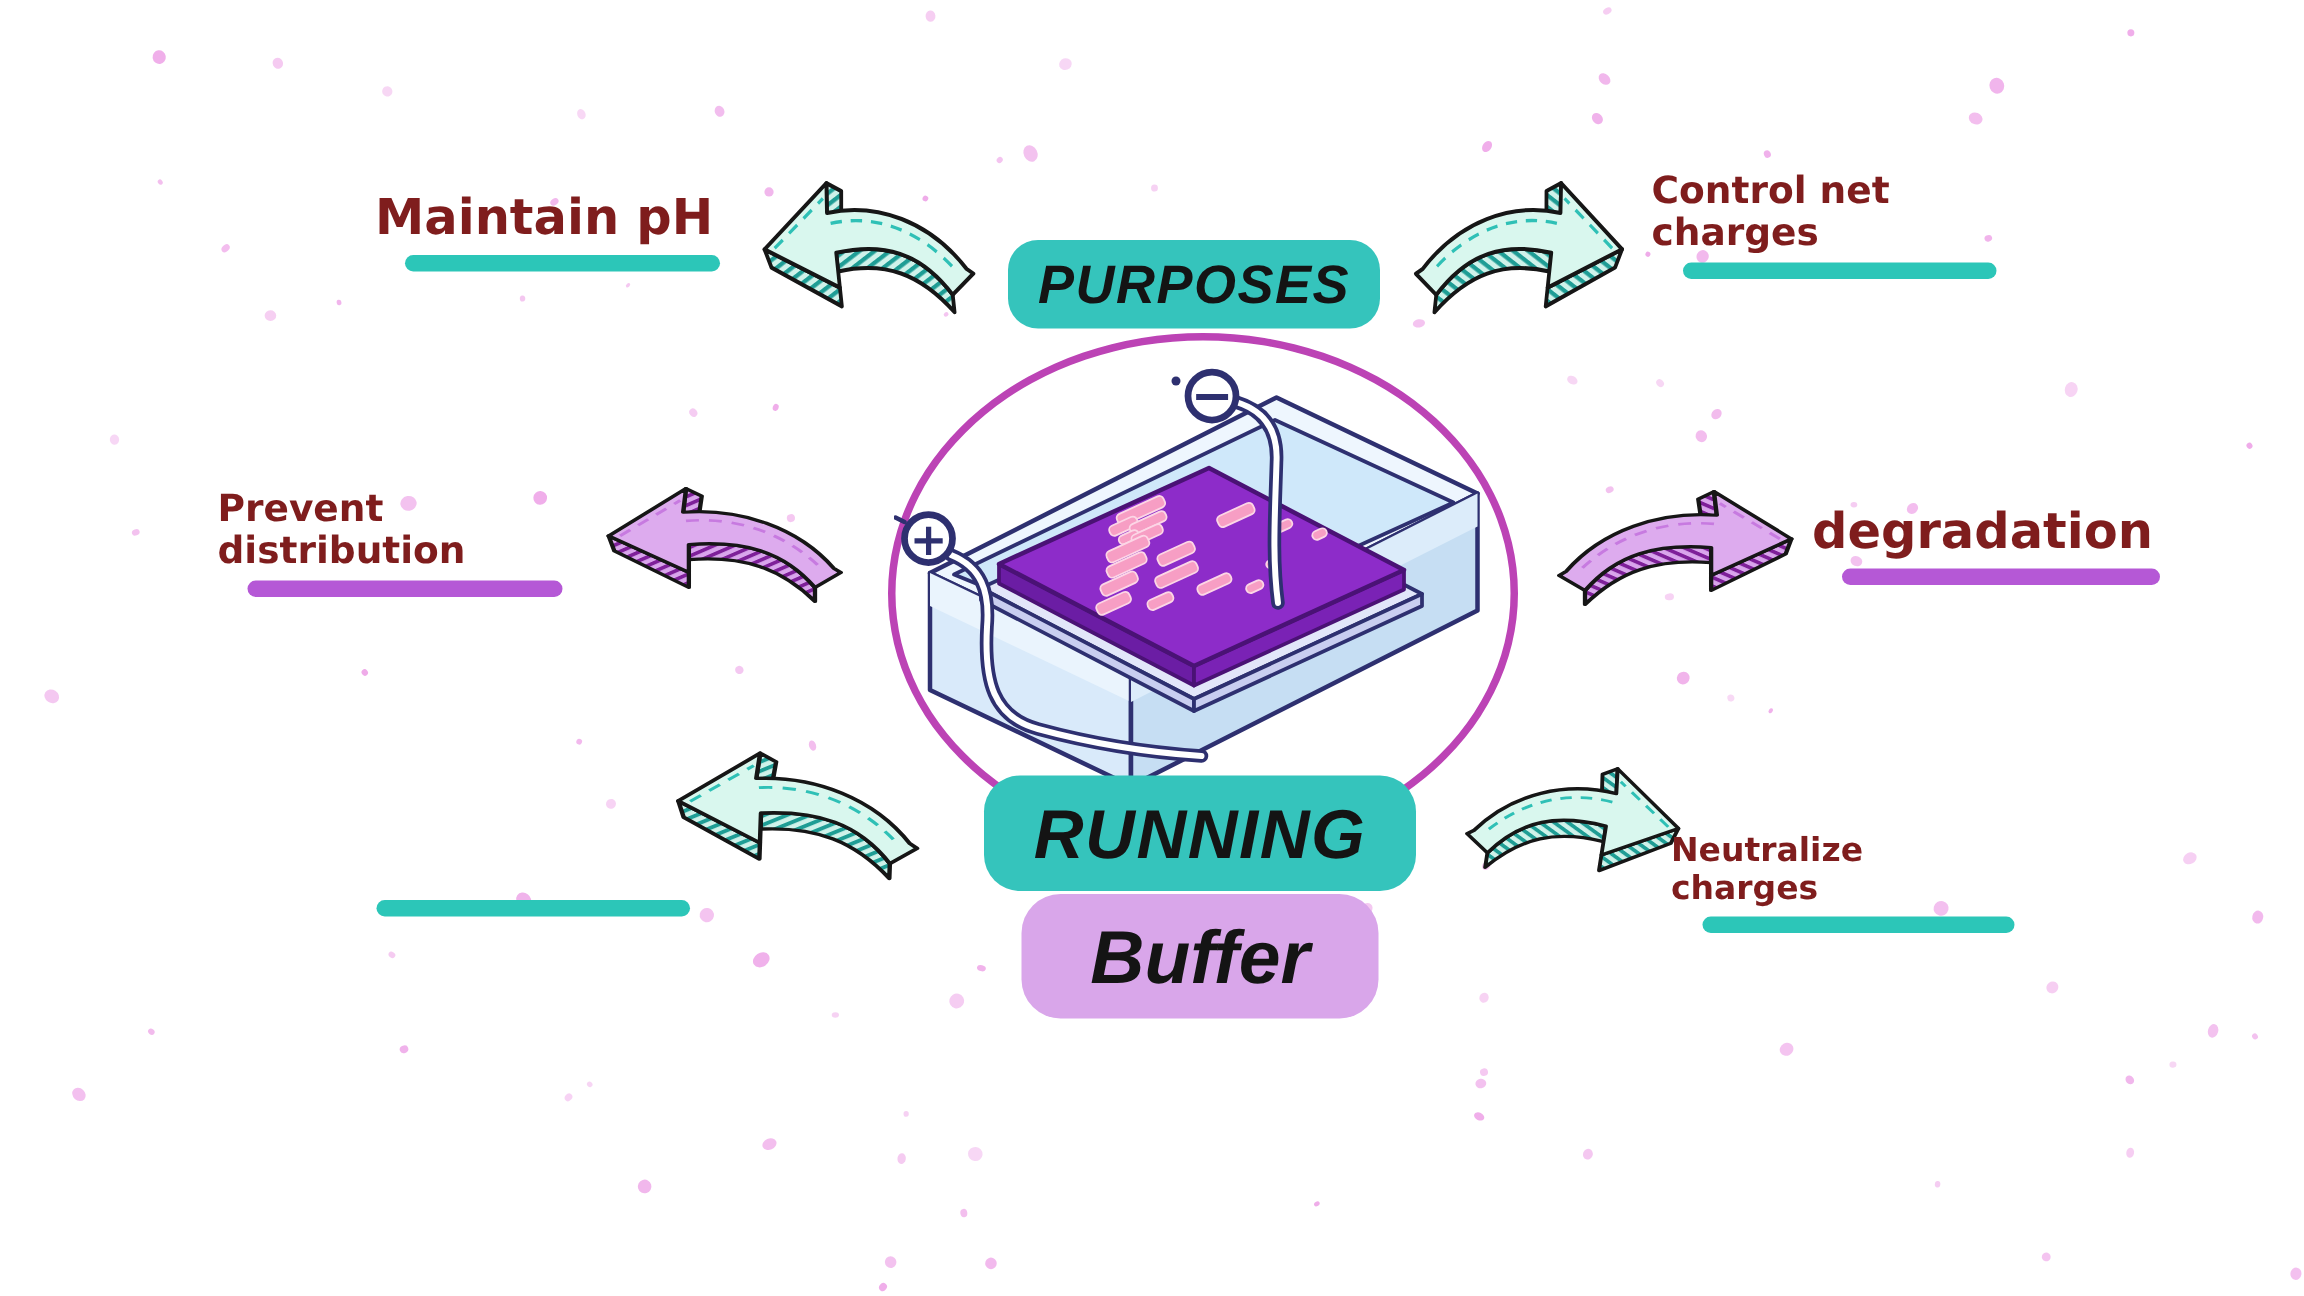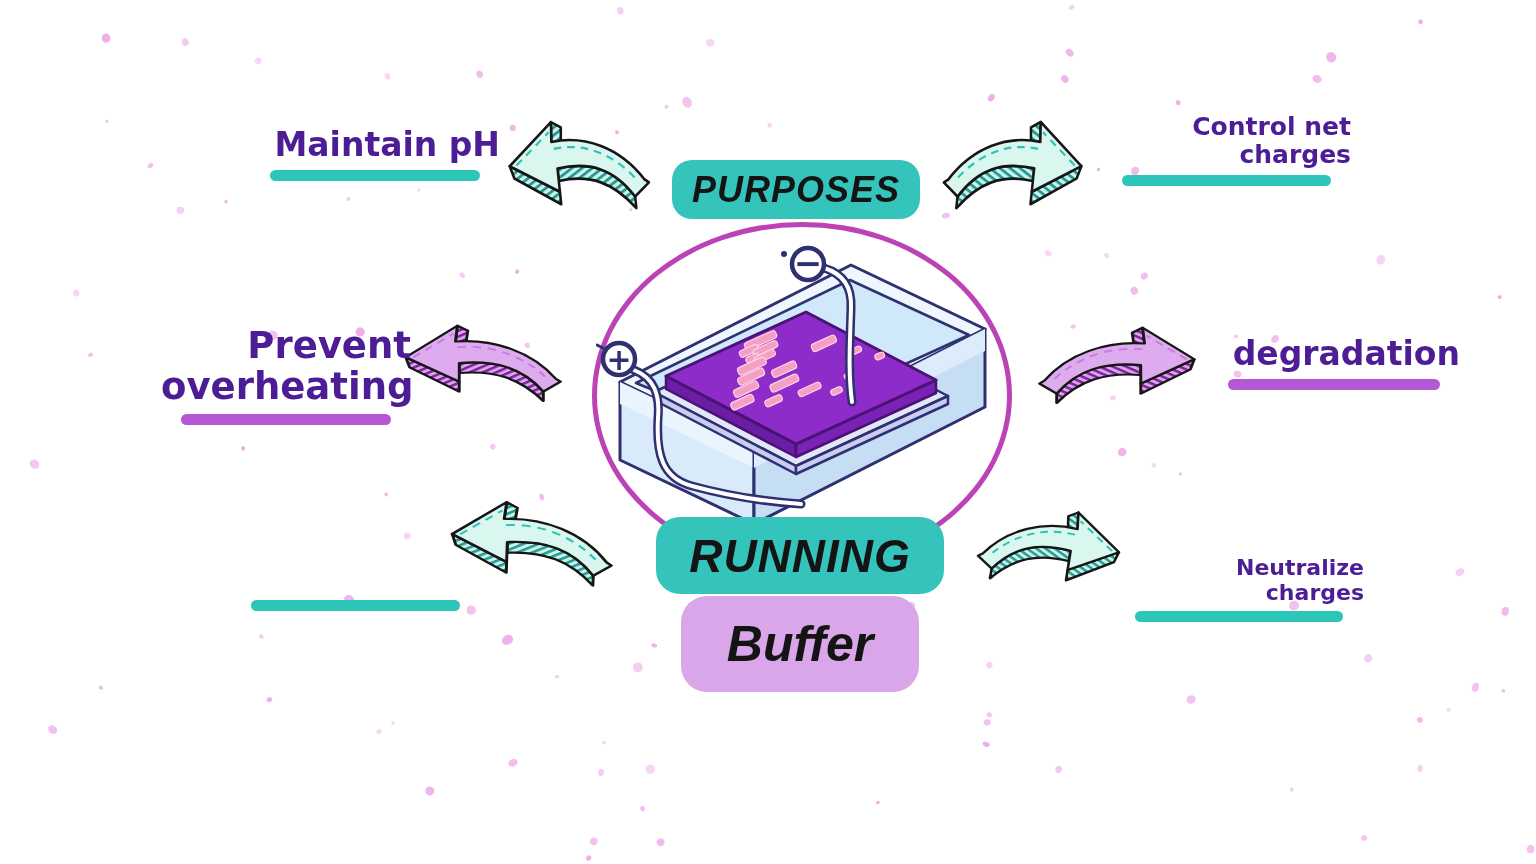--- a/index.html
+++ b/index.html
@@ -6,26 +6,26 @@
   .canvas{position:relative;width:1536px;height:864px;background:#ffffff;overflow:hidden;
           font-family:"DejaVu Sans",sans-serif;}
   .dots-layer{position:absolute;left:0;top:0;width:1536px;height:864px;z-index:1;}
   .center-circle{position:absolute;left:592px;top:222px;width:410px;height:337px;
                  border:5px solid #bc43b5;border-radius:50%;background:#ffffff;z-index:2;}
   .tank{position:absolute;left:596px;top:232px;width:400px;height:292px;z-index:3;}
   .badge{position:absolute;display:flex;align-items:center;justify-content:center;z-index:6;
          color:#141414;font-family:"Liberation Sans",sans-serif;font-weight:bold;font-style:italic;}
   #badge-purposes{left:672px;top:160px;width:248px;height:59px;border-radius:20px;font-size:36px;letter-spacing:1px;}
   #badge-running{left:656px;top:517px;width:288px;height:77px;border-radius:24px;font-size:46px;letter-spacing:1px;}
-  #badge-buffer{left:681px;top:596px;width:238px;height:96px;border-radius:26px;font-size:50px;}
-  .label{position:absolute;z-index:5;color:#4c1d95;font-weight:bold;text-align:right;line-height:1.12;}
+  #badge-buffer{left:681px;top:596px;width:238px;height:83px;border-radius:26px;font-size:50px;}
+  .label{position:absolute;z-index:5;color:#7f1d1d;font-weight:bold;text-align:left;line-height:1.12;}
   .underline{height:11px;border-radius:7px;margin:6px auto 0;}
   #label-maintain-ph{left:250px;top:127px;width:250px;font-size:33px;}
   #label-control-net-charges{left:1101px;top:113px;width:250px;font-size:25px;}
-  #label-prevent-overheating{left:161px;top:325px;width:250px;font-size:37px;}
+  #label-prevent-overheating{left:145px;top:325px;width:250px;font-size:25px;}
   #label-even-current-distribution{left:1208px;top:336px;width:252px;font-size:33px;}
   #label-prevent-nucleic{left:205px;top:594px;width:300px;font-size:31px;}
   #label-neutralize-charges{left:1114px;top:556px;width:250px;font-size:22px;}
   .arrow{position:absolute;z-index:4;}
   .arrow svg{width:100%;height:100%;display:block;}
   #arrow-top-left{left:505px;top:112px;width:152px;height:108px;transform:rotate(-6deg);}
   #arrow-top-right{left:936px;top:112px;width:150px;height:108px;transform:rotate(6deg);}
   #arrow-mid-left{left:400px;top:320px;width:172px;height:86px;}
   #arrow-mid-right{left:1028px;top:322px;width:172px;height:86px;}
   #arrow-bottom-left{left:446px;top:497px;width:178px;height:92px;transform:rotate(2deg);}
@@ -219,21 +219,21 @@
   </div>
 
   <div class="label" id="label-control-net-charges">
     <div>Control net</div>
     <div>charges</div>
     <div class="underline" style="width: 209px; background: rgb(44, 198, 184);"></div>
   </div>
 
   <div class="label" id="label-prevent-overheating">
     <div>Prevent</div>
-    <div>overheating</div>
+    <div>distribution</div>
     <div class="underline" style="width: 210px; background: rgb(181, 88, 214);"></div>
   </div>
 
   <div class="label" id="label-even-current-distribution">
     <div>degradation</div>
     <div class="underline" style="width: 212px; background: rgb(181, 88, 214);"></div>
   </div>
 
   <div class="label" id="label-prevent-nucleic">
     <div class="underline" style="width: 209px; background: rgb(44, 198, 184);"></div>

